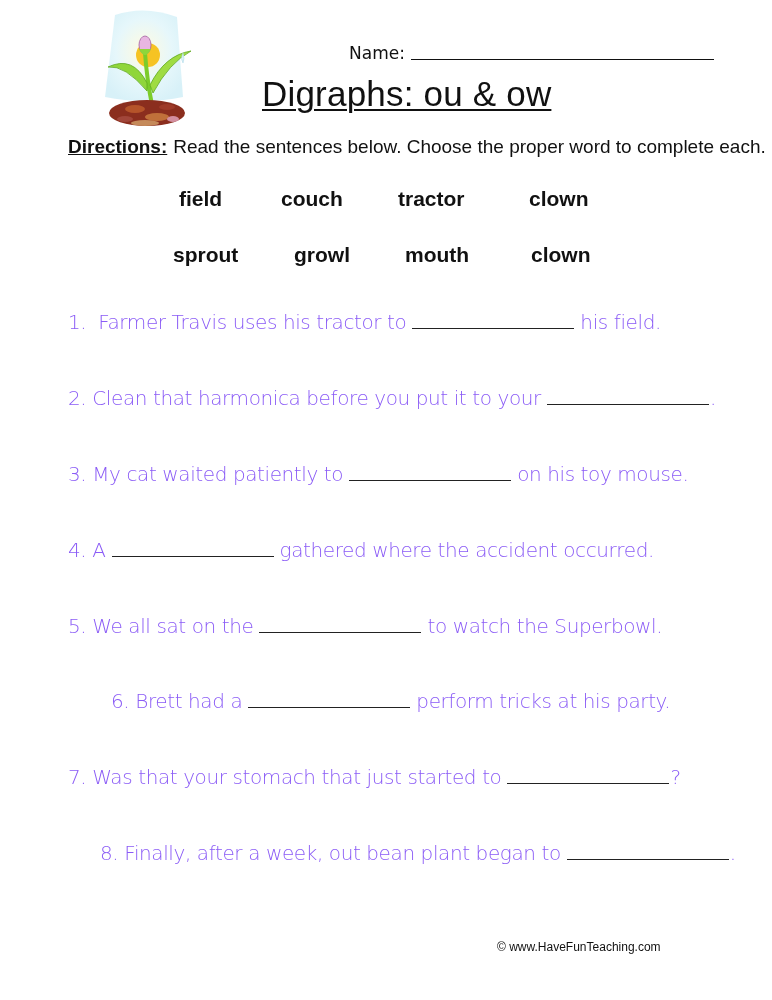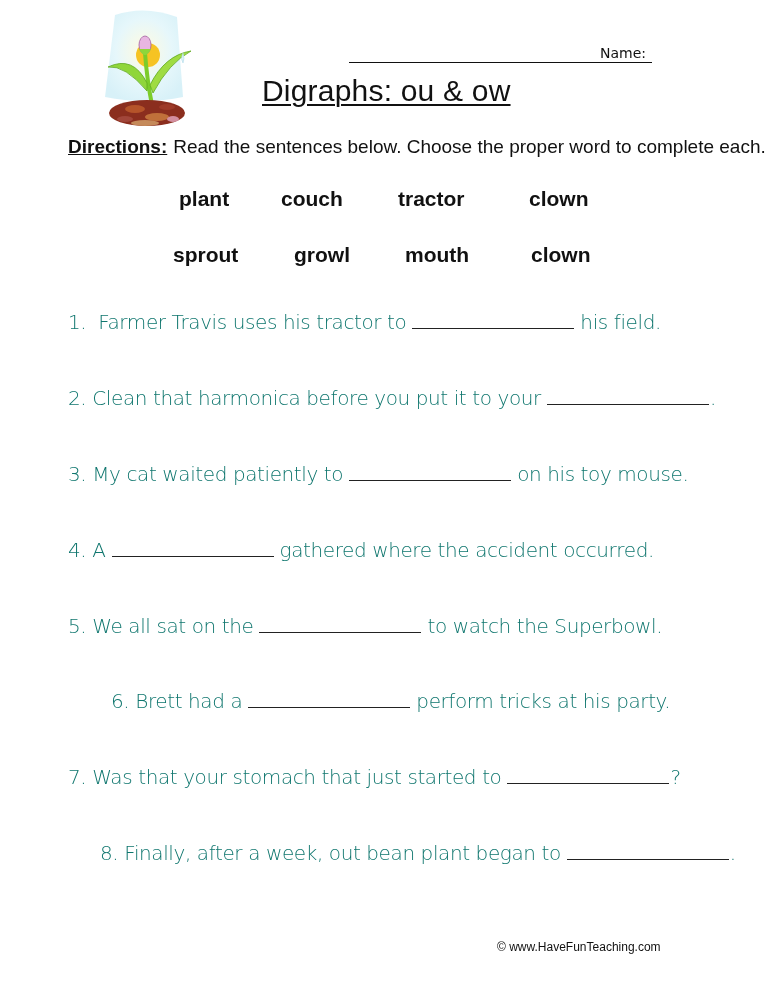--- a/index.html
+++ b/index.html
@@ -20,34 +20,33 @@
     
     .clipart {
       left: 95px; top: 5px; width: 100px; height: 125px;
     }
 
     
     .name-row {
       left: 349px; top: 44px;
       display: flex; align-items: flex-end;
       font-family: "DejaVu Sans", sans-serif;
-      font-size: 14px;
-      flex-direction: column;
+      font-size: 17px;
     }
     .name-label { margin-right: 6px; line-height: 18px; }
     .name-line {
       width: 303px; height: 0;
       border-bottom: 1.5px solid #111;
       margin-bottom: 2px;
     }
 
     
     .title {
       left: 262px; top: 74px;
-      font-size: 30px;
+      font-size: 35px;
       text-decoration: underline;
       text-decoration-thickness: 2px;
       text-underline-offset: 3px;
       letter-spacing: 0.2px;
     }
 
     
     .directions {
       left: 68px; top: 136px;
       font-size: 19px;
@@ -67,21 +66,21 @@
     }
 
     
     .sentence {
       left: 68px;
       font-family: "DejaVu Sans", sans-serif;
       font-size: 20px;
       font-weight: 300;
       letter-spacing: -0.4px;
       white-space: nowrap;
-      color: #0f766e;
+      color: #8b5cf6;
     }
     .blank {
       display: inline-block;
       width: 162px;
       border-bottom: 1.3px solid #222;
       height: 0;
       vertical-align: baseline;
       margin: 0 6px;
     }
     .blank.tight-end { margin-right: 1px; }
@@ -134,21 +133,21 @@
   <span class="name-line"></span>
 </div>
 
 <div class="abs title">Digraphs: ou &amp; ow</div>
 
 <div class="abs directions">
   <span class="directions-label">Directions:</span><span>Read the sentences below.  Choose the proper word to complete each.</span>
 </div>
 
 <div>
-  <span class="abs word" style="left:179px; top:187px;">plant</span>
+  <span class="abs word" style="left:179px; top:187px;">field</span>
   <span class="abs word" style="left:281px; top:187px;">couch</span>
   <span class="abs word" style="left:398px; top:187px;">tractor</span>
   <span class="abs word" style="left:529px; top:187px;">clown</span>
 
   <span class="abs word" style="left:173px; top:243px;">sprout</span>
   <span class="abs word" style="left:294px; top:243px;">growl</span>
   <span class="abs word" style="left:405px; top:243px;">mouth</span>
   <span class="abs word" style="left:531px; top:243px;">clown</span>
 </div>
 

